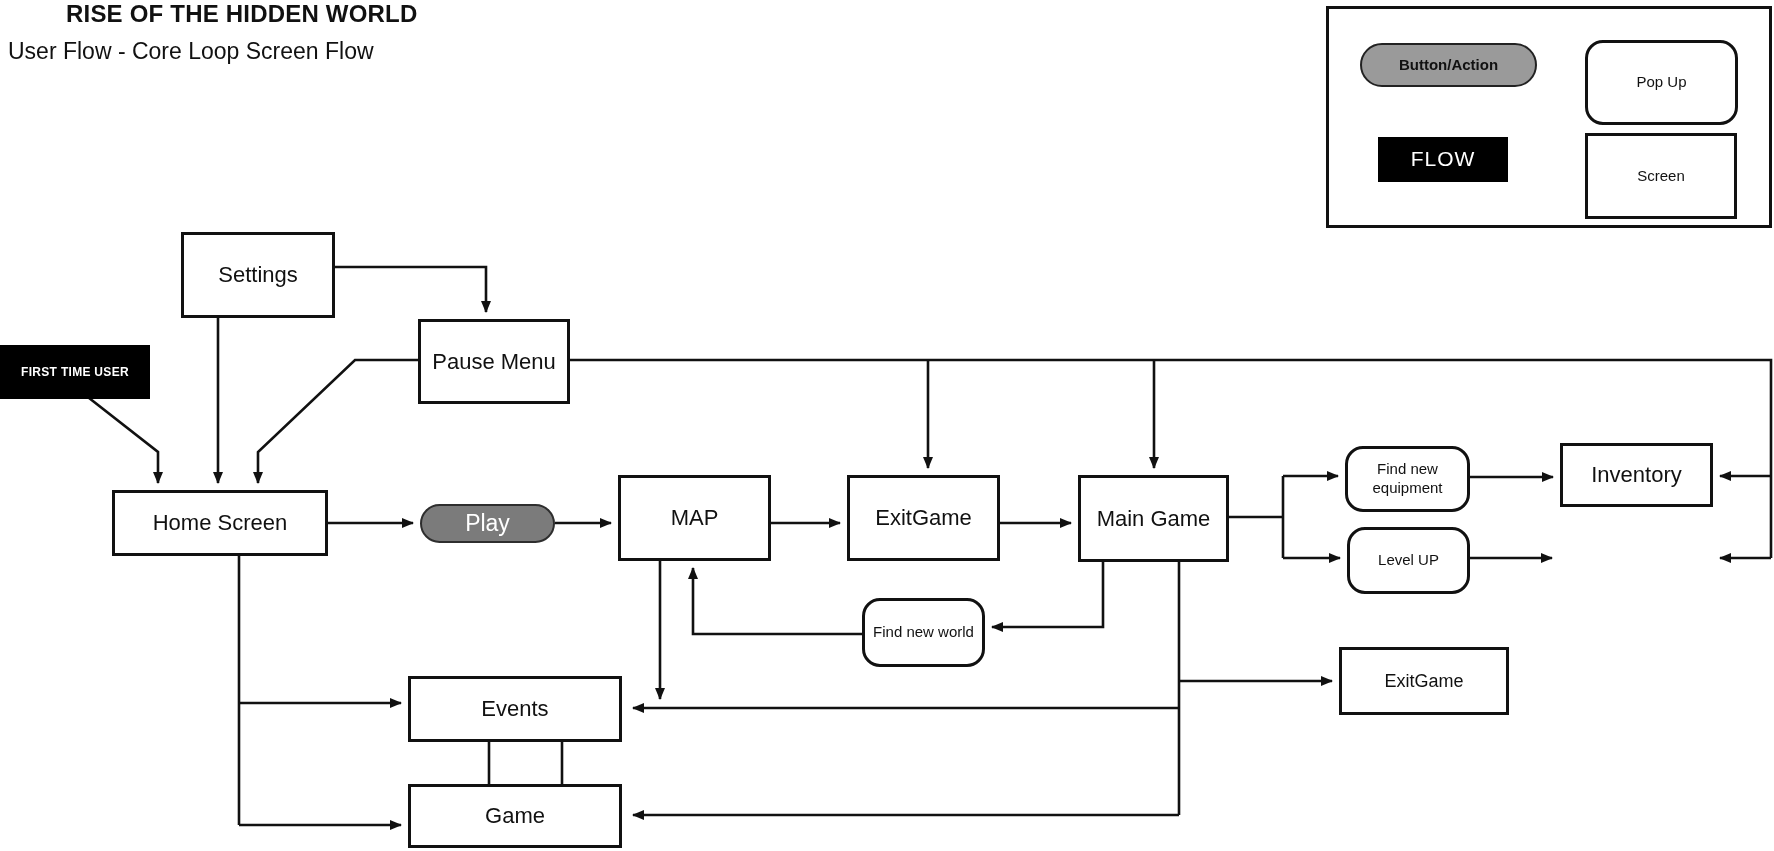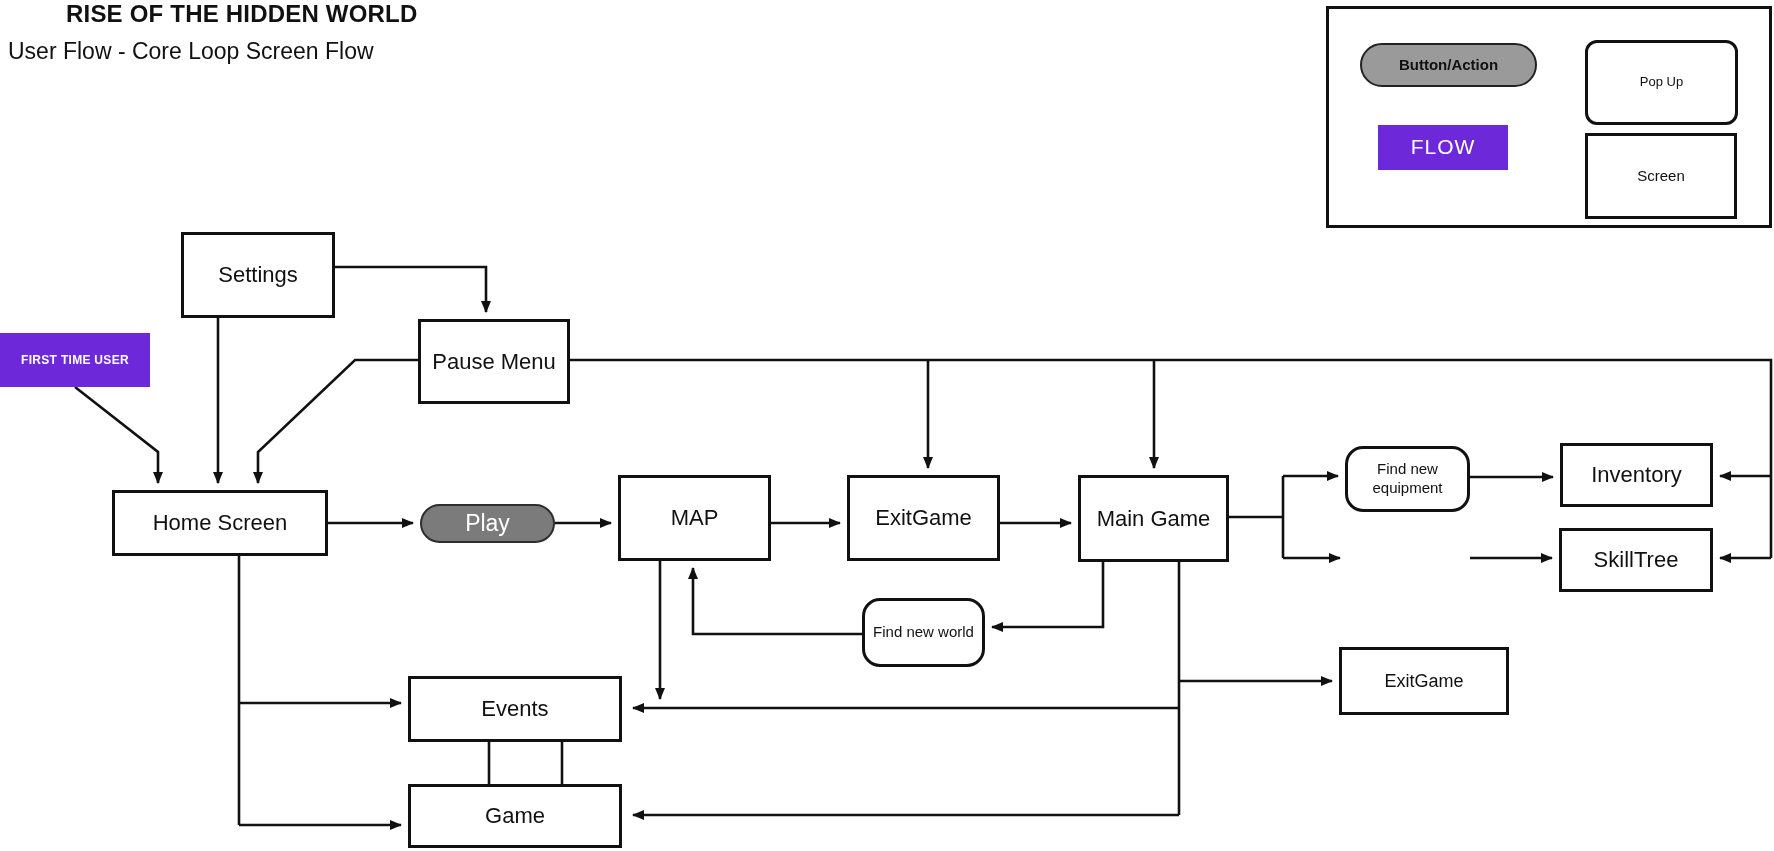--- a/index.html
+++ b/index.html
@@ -18,21 +18,21 @@
     position:absolute;box-sizing:border-box;border:3px solid #111;background:#fff;
     display:flex;align-items:center;justify-content:center;text-align:center;
     font-size:22px;line-height:1.25;
   }
   .rounded{border-radius:18px;}
   .small-label{font-size:15px;}
   .pill{
     border-radius:22px;background:#7b7b7b;color:#fff;border:2px solid #2e2e2e;
     font-size:23px;
   }
-  .blackbox{background:#6d28d9;color:#fff;border:none;}
+  .blackbox{background:#000000;color:#fff;border:none;margin-top:12px;}
 
   
   .n-settings{left:181px;top:232px;width:154px;height:86px;}
   .n-ftu{left:0px;top:333px;width:150px;height:54px;font-size:12px;font-weight:bold;letter-spacing:0.3px;}
   .n-pause{left:418px;top:319px;width:152px;height:85px;}
   .n-home{left:112px;top:490px;width:216px;height:66px;align-items:center;}
   .n-play{left:420px;top:504px;width:135px;height:39px;}
   .n-map{left:618px;top:475px;width:153px;height:86px;}
   .n-loadout{left:847px;top:475px;width:153px;height:86px;}
   .n-maingame{left:1078px;top:475px;width:151px;height:87px;}
@@ -44,21 +44,21 @@
   .n-exitgame{left:1339px;top:647px;width:170px;height:68px;font-size:18px;}
   .n-events{left:408px;top:676px;width:214px;height:66px;text-align:center;}
   .n-shop{left:408px;top:784px;width:214px;height:64px;}
 
   
   .legend-frame{position:absolute;left:1326px;top:6px;width:446px;height:222px;
     box-sizing:border-box;border:3px solid #111;background:#fff;}
   .lg-pill{left:1360px;top:43px;width:177px;height:44px;border-radius:22px;
     background:#9a9a9a;border:2.5px solid #222;font-size:15px;font-weight:bold;}
   .lg-flow{left:1378px;top:125px;width:130px;height:45px;font-size:21px;letter-spacing:1px;}
-  .lg-popup{left:1585px;top:40px;width:153px;height:85px;border-radius:12px;font-size:13px;}
+  .lg-popup{left:1585px;top:40px;width:153px;height:85px;border-radius:18px;font-size:15px;}
   .lg-screen{left:1585px;top:133px;width:152px;height:86px;font-size:15px;}
 </style>
 </head>
 <body>
 
 <div id="canvas">
 
   <div class="hdr-title">RISE OF THE HIDDEN WORLD</div>
   <div class="hdr-sub">User Flow - Core Loop Screen Flow</div>
 
@@ -123,25 +123,25 @@
   </div>
   <div class="node rounded small-label n-findworld">
     <span>Find new world</span>
   </div>
   <div class="node n-maingame">
     <span>Main Game</span>
   </div>
   <div class="node rounded small-label n-findequip">
     <span>Find new equipment</span>
   </div>
+  <div class="node rounded small-label n-levelup">
+    <span>Level UP</span>
+  </div>
   <div class="node n-inventory">
     <span>Inventory</span>
-  </div>
-  <div class="node n-skilltree">
-    <span>SkillTree</span>
   </div>
   <div class="node n-exitgame">
     <span>ExitGame</span>
   </div>
   <div class="node n-events">
     <span>Events</span>
   </div>
   <div class="node n-shop">
     <span>Game</span>
   </div>

